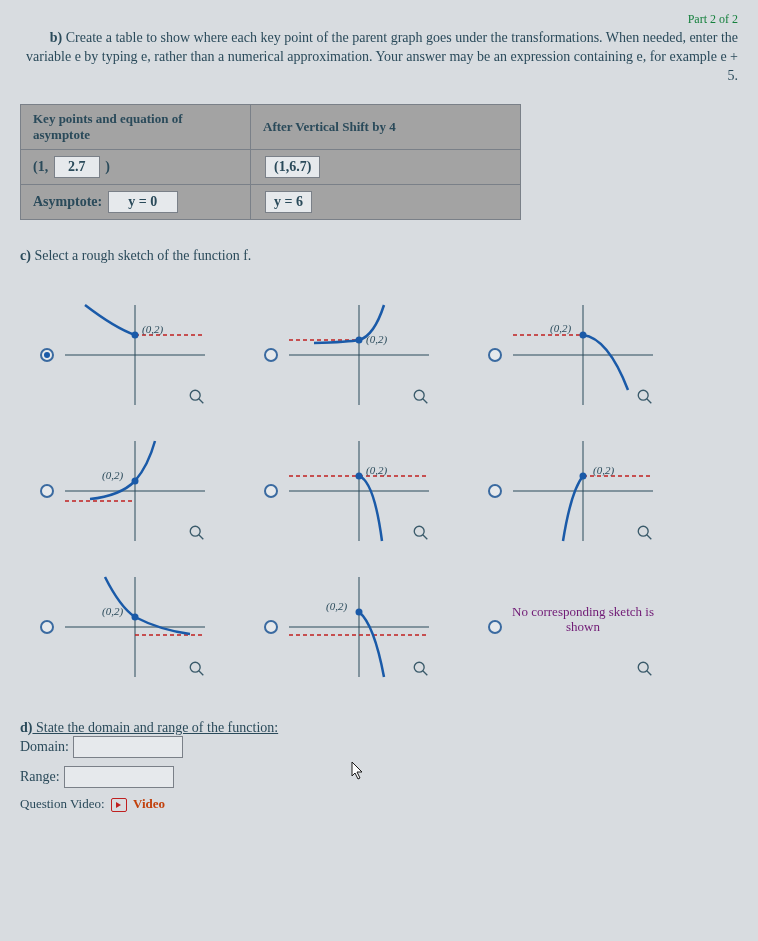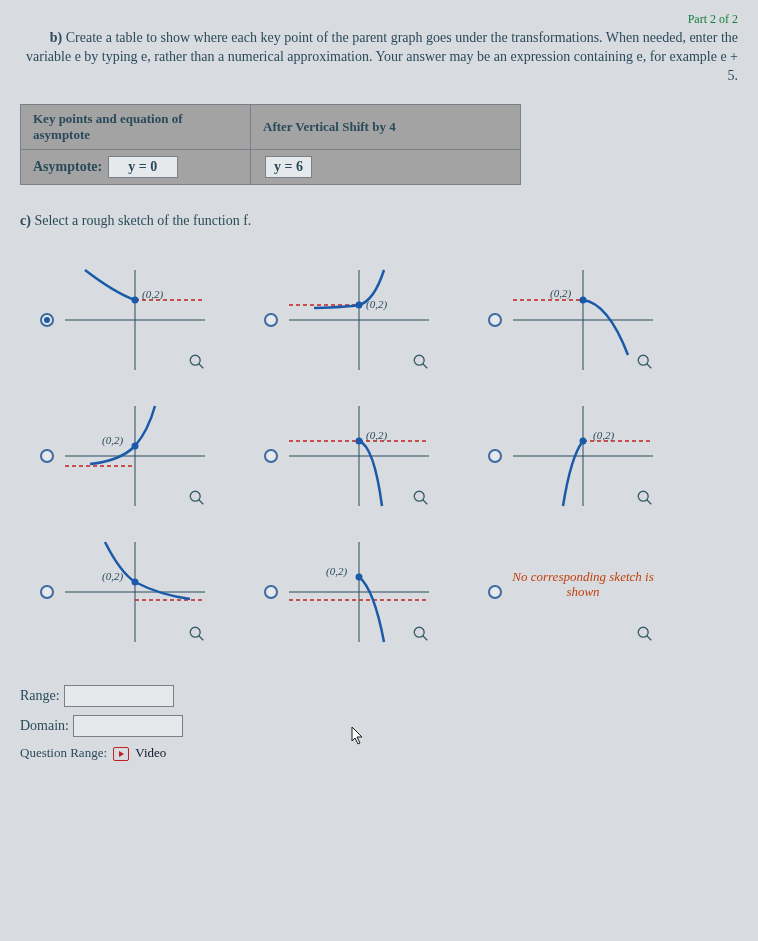--- a/index.html
+++ b/index.html
@@ -58,53 +58,59 @@
     .radio.selected::after {
       content: ""; position: absolute; inset: 2px; border-radius: 50%;
       background: #1a5aa8;
     }
     .thumb { width: 150px; height: 110px; position: relative; }
     .mag {
       position: absolute; right: 4px; bottom: 4px;
       width: 18px; height: 18px; color: #3a5a6a;
     }
     .mag svg { width: 100%; height: 100%; }
-    .no-sketch { font-style: italic; color: #c2410c; text-align: center; line-height: 1.2; font-size: 13px; width: 150px; }
+    .no-sketch { color: #701a75; text-align: center; line-height: 1.2; font-size: 13px; width: 150px; }
     .domrange { margin-top: 8px; }
     .dr-row { display: flex; align-items: center; gap: 4px; margin-bottom: 8px; }
     .dr-row .boxin {
       border: 1px solid #7a8088; background: #e6e9ec; width: 110px; height: 22px;
     }
     .help-row { margin-top: 8px; font-size: 13px; }
     .video-icon {
       display: inline-flex; align-items: center; justify-content: center;
       width: 16px; height: 14px; border: 1.5px solid #c02020; border-radius: 2px;
       margin: 0 3px; vertical-align: middle;
     }
     .video-icon::after {
       content: ""; width: 0; height: 0;
       border-left: 5px solid #c02020; border-top: 3px solid transparent; border-bottom: 3px solid transparent;
     }
-    .video-link { color: #0f172a; }
+    .video-link { color: #c2410c; font-weight: bold; }
     .underline { text-decoration: underline; }
   </style>
 </head>
 <body>
 
 <div class="part-label">Part 2 of 2</div>
 
 <p class="instruction">
   <span class="bold">b)</span><span> Create a table to show where each key point of the parent graph goes under the transformations. When needed, enter the variable e by typing e, rather than a numerical approximation. Your answer may be an expression containing e, for example e + 5.</span>
 </p>
 
 <table class="keytable">
   <tbody>
       <tr>
     <th class="col1">Key points and equation of asymptote</th>
     <th class="col2">After Vertical Shift by 4</th>
+  </tr>
+  <tr>
+    <td>
+      <span>(1, </span><span class="boxed">2.7</span><span> )</span>
+    </td>
+    <td><span class="boxed">(1,6.7)</span></td>
   </tr>
   <tr>
     <td>
       <span>Asymptote: </span><span class="boxed" style="min-width:70px">y = 0</span>
     </td>
     <td><span class="boxed">y = 6</span></td>
   </tr>
 </tbody>
   </table>
 
@@ -265,30 +271,33 @@
       <span class="mag"><svg viewBox="0 0 20 20">
             <circle cx="8" cy="8" r="5.5" stroke="#3a5a6a" stroke-width="1.5" fill="none"></circle>
             <line x1="12" y1="12" x2="17" y2="17" stroke="#3a5a6a" stroke-width="1.5"></line>
           </svg></span>
     </div>
   </div>
 
 </div>
 
 <div class="domrange" style="position:relative;">
+  <p>
+    <span class="bold">d)</span><span class="underline"> State the domain and range of the function:</span>
+  </p>
+  <div class="dr-row">
+    <span>Domain:</span>
+    <span class="boxin"></span>
+  </div>
   <div class="dr-row">
     <span>Range:</span>
-    <span class="boxin"></span>
-  </div>
-  <div class="dr-row">
-    <span>Domain:</span>
     <span class="boxin"></span>
   </div>
   <svg style="position:absolute; left:330px; top:40px;" width="16" height="20" viewBox="0 0 16 20">
       <path d="M2 2 L2 16 L5 13 L8 19 L10 18 L7 12 L12 12 Z" fill="#fdfdfd" stroke="#1a1a1a" stroke-width="1"></path>
     </svg>
 </div>
 
 <div class="help-row">
-  <span>Question Range:</span>
+  <span>Question Video:</span>
   <span class="video-icon"></span>
   <span class="video-link">Video</span>
 </div>
 
 </body></html>

